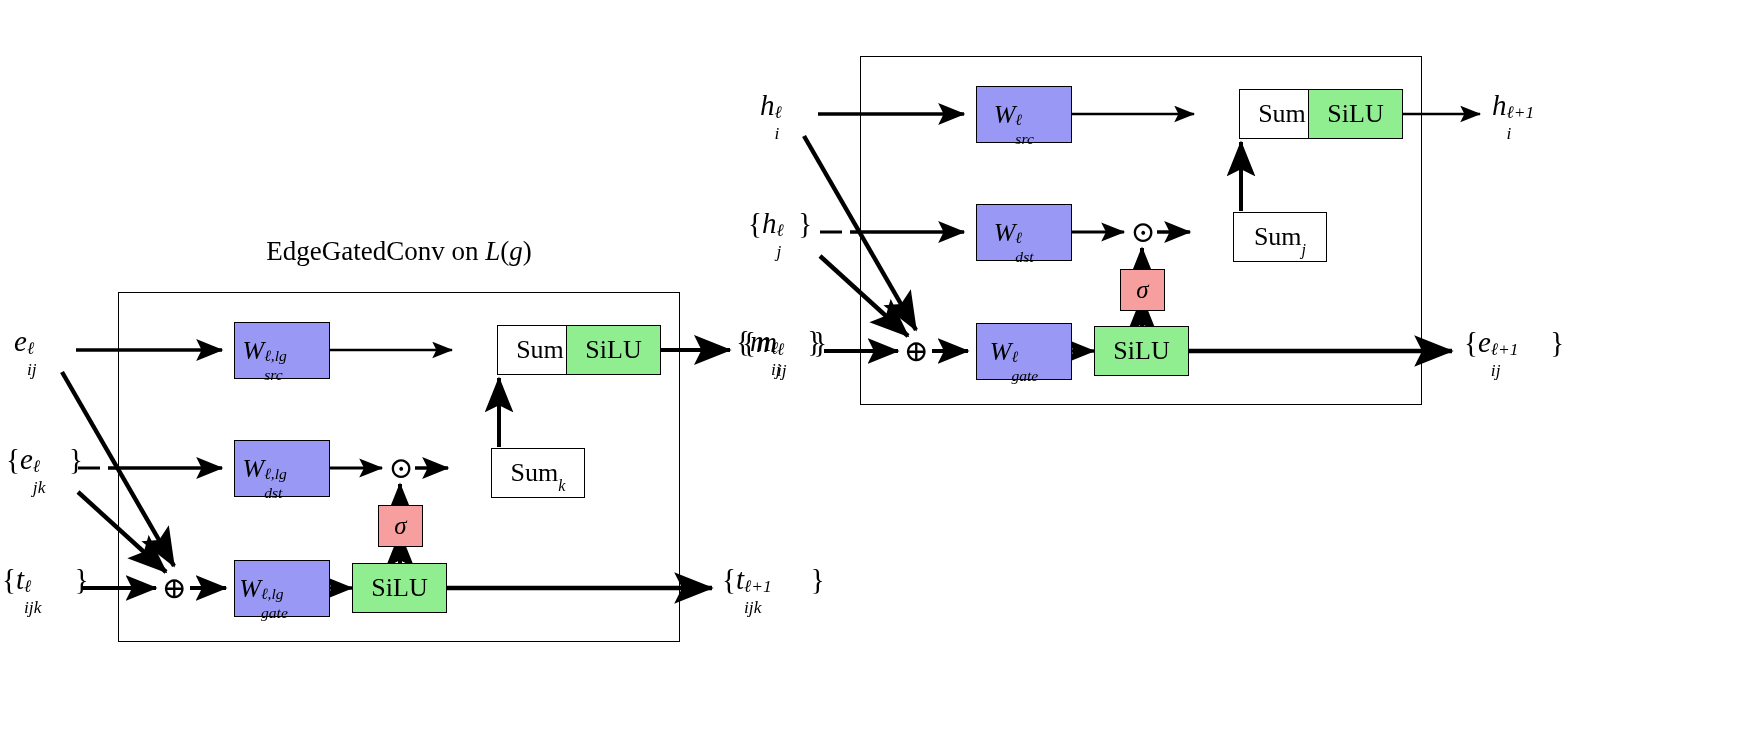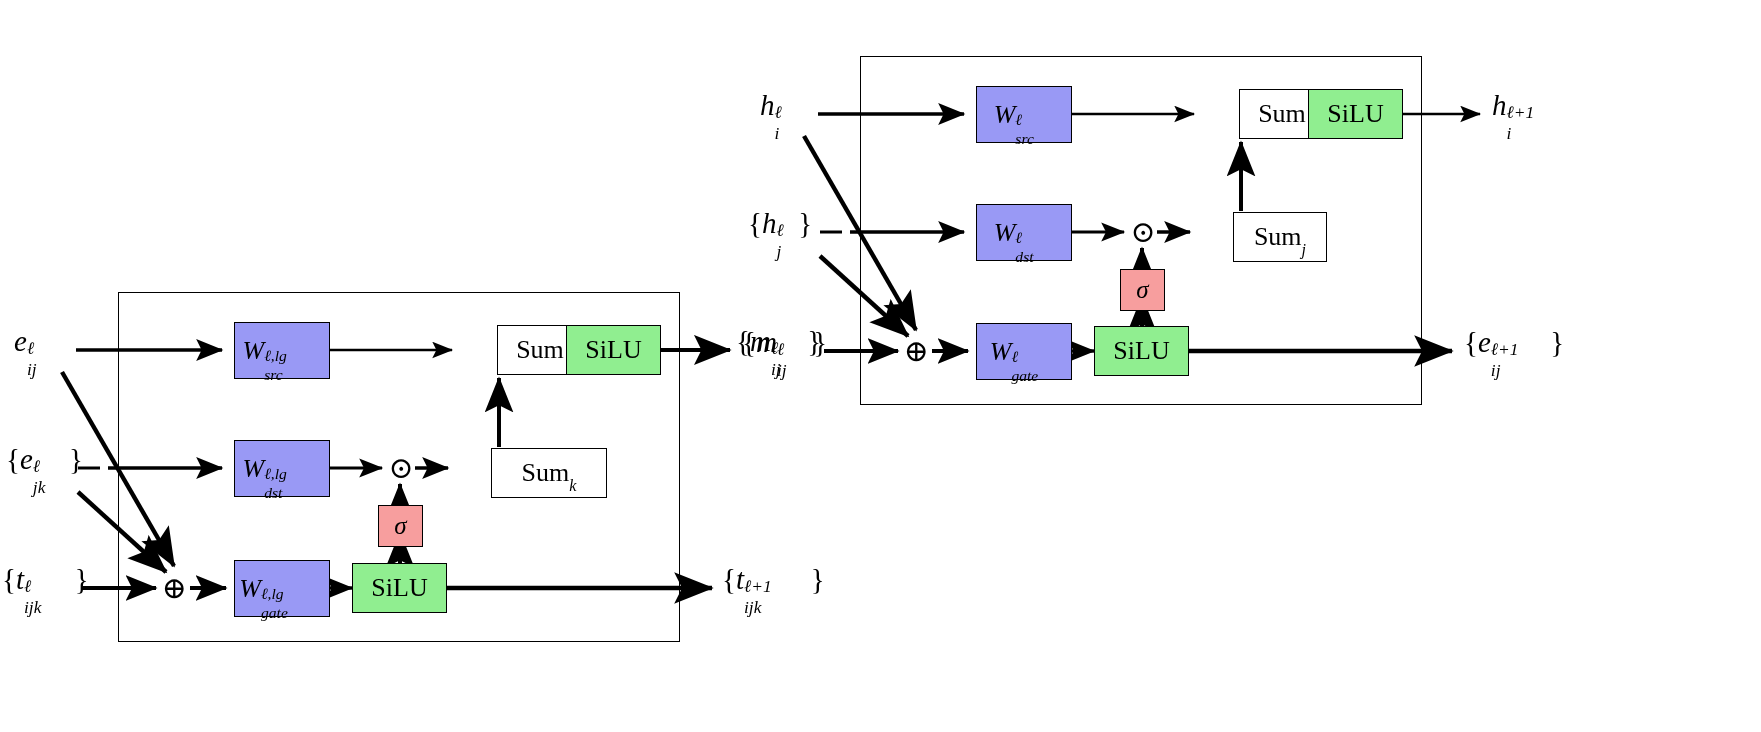--- a/index.html
+++ b/index.html
@@ -105,20 +105,25 @@
 
     <line x1="1142" y1="269" x2="1142" y2="248" stroke="#000" stroke-width="4.0" marker-end="url(#ahT)"></line>
 
     <line x1="804" y1="136" x2="916" y2="330" stroke="#000" stroke-width="4.4" marker-end="url(#ahT)"></line>
     <line x1="820" y1="256" x2="908" y2="336" stroke="#000" stroke-width="4.4" marker-end="url(#ahT)"></line>
   </svg>
 
   <div class="panel" style="left:118px;top:292px;width:562px;height:350px;"></div>
   <div class="panel" style="left:860px;top:56px;width:562px;height:349px;"></div>
 
+  <div class="title" style="left:118px;top:236px;width:562px;font-size:27px;">
+    <span class="rm">EdgeGatedConv on </span><span class="m" style="font-style:normal;">
+      <span style="font-style:italic;">L</span>(<span style="font-style:italic;">g</span>)
+    </span>
+  </div>
 
 
   <div class="lbl" style="left:14px;top:325px;font-size:29px;">
     <span class="m">e<span class="stack" style="width:1.05em;">
       <span class="sup">ℓ</span><span class="sub">ij</span></span></span>
   </div>
 
   <div class="lbl" style="left:6px;top:443px;font-size:29px;">
     <span class="m"><span class="brace">{</span>e<span class="stack" style="width:1.25em;">
       <span class="sup">ℓ</span><span class="sub">jk</span></span><span class="brace">}</span></span>
@@ -145,21 +150,21 @@
   </div>
 
   <div class="node white" style="left:458px;top:325px;width:86px;height:50px;font-size:26px;">
     <span class="rm">Sum</span>
   </div>
 
   <div class="node green" style="left:566px;top:325px;width:95px;height:50px;font-size:26px;">
     <span class="rm">SiLU</span>
   </div>
 
-  <div class="node white" style="left:452px;top:448px;width:116px;height:50px;font-size:26px;">
+  <div class="node white" style="left:452px;top:448px;width:94px;height:50px;font-size:26px;">
     <span class="rm">
       <span>Sum</span><sub class="s">k</sub>
     </span>
   </div>
 
   <div class="node pink" style="left:378px;top:505px;width:45px;height:42px;font-size:25px;">
     <span class="m">σ</span>
   </div>
 
   <div class="node green" style="left:352px;top:563px;width:95px;height:50px;font-size:26px;">

